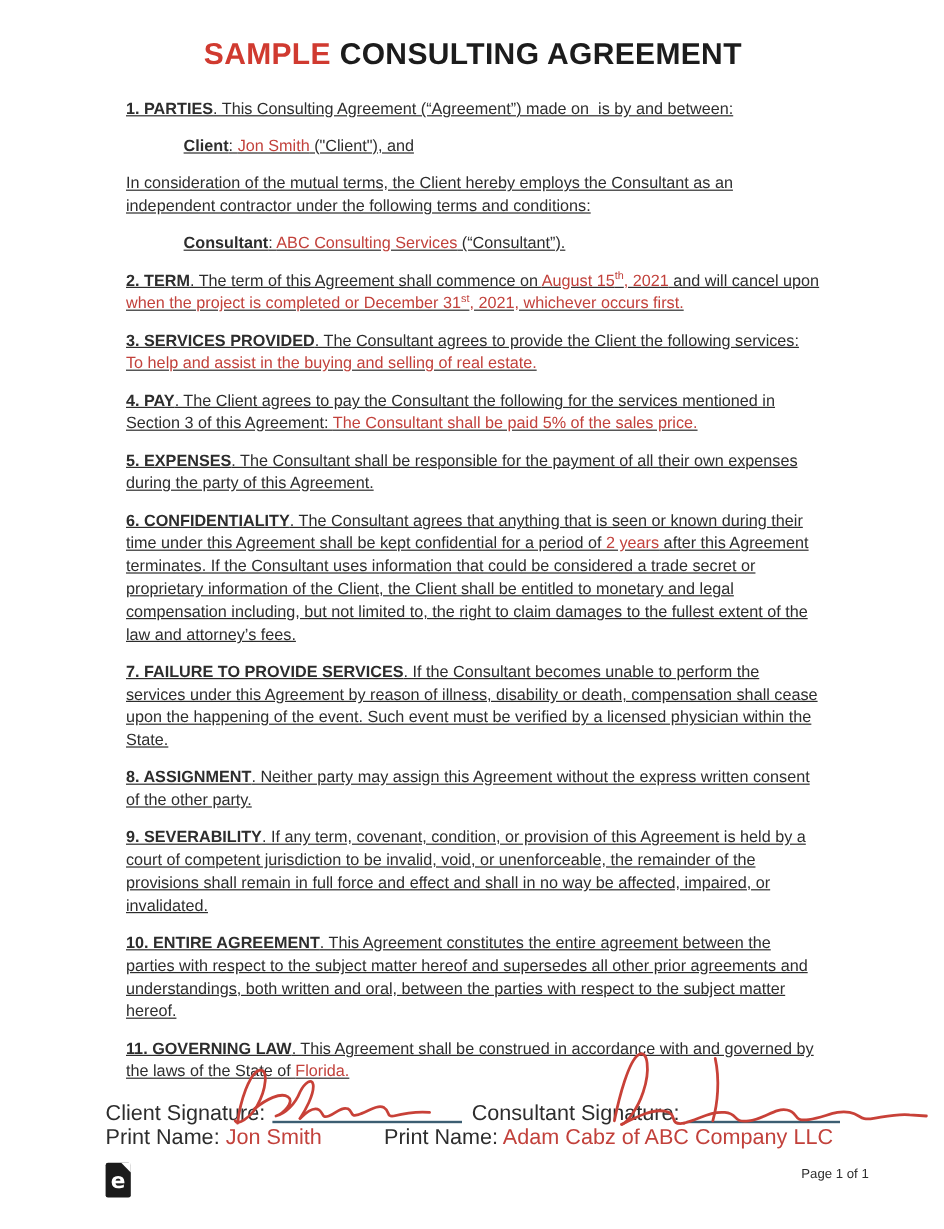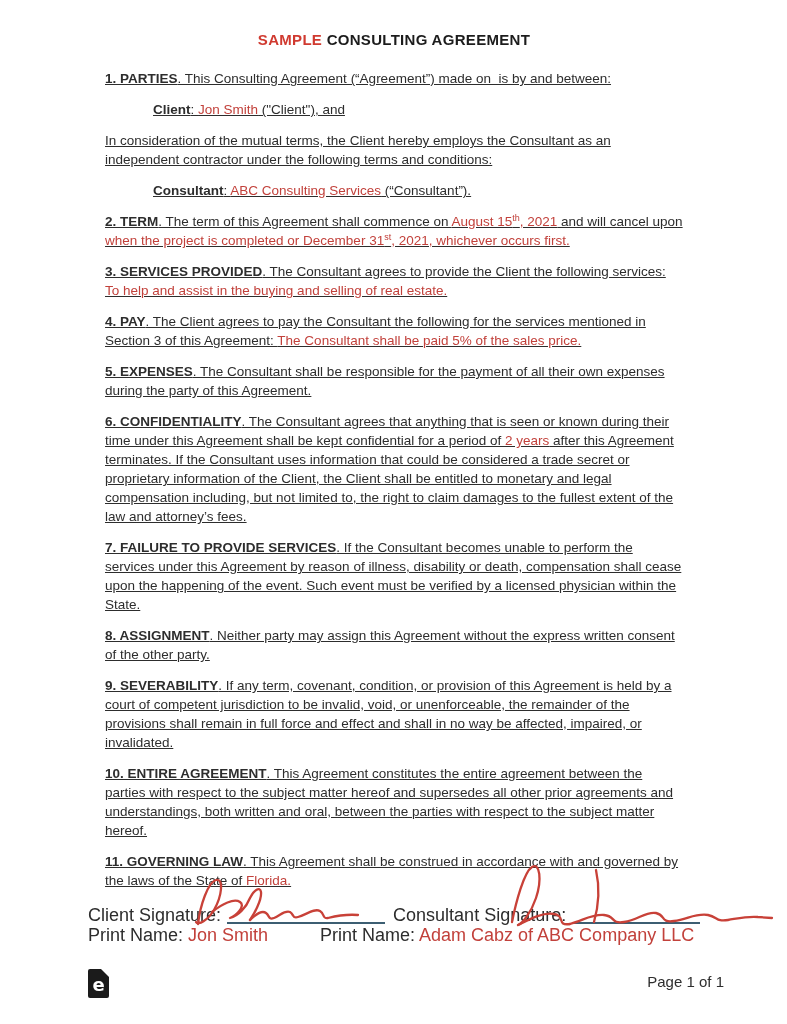--- a/index.html
+++ b/index.html
@@ -9,21 +9,21 @@
     background:#ffffff;
     font-family:"Liberation Sans", sans-serif;
     color:#2d2d2d;
     overflow:hidden;
   }
   .doc { position:absolute; left:88px; top:31px; width:612px; }
 
   .title {
     margin:0 0 21px;
     text-align:center;
-    font-size:15px;
+    font-size:25px;
     font-weight:bold;
     color:#1c1c1c;
     letter-spacing:.3px;
     white-space:nowrap;
   }
   .title .accent { color:var(--title-red, #d03a30); }
 
   p.para {
     margin:0 17px 12px;
     font-size:13.5px;
@@ -61,21 +61,21 @@
   }
   .logo .fold {
     position:absolute; top:0; right:0; width:0; height:0;
     border-top:8px solid #ffffff; border-left:8px solid transparent;
   }
   .logo .letter {
     color:#ffffff; font-weight:bold; font-size:18px;
     font-family:"DejaVu Sans", sans-serif;
     margin-top:2px;
   }
-  .pagenum { font-size:15px; color:#2e2e2e; margin-top:4px;padding-left:25px; }
+  .pagenum { font-size:11px; color:#2e2e2e; margin-top:4px;padding-left:25px; }
 </style>
 </head>
 <body>
 
 <div class="page">
   <div class="doc">
 
     <h1 class="title"><span class="accent">SAMPLE</span><span> CONSULTING AGREEMENT</span></h1>
 
     <p class="para"><span class="b">1. PARTIES</span><span>. This Consulting Agreement (“Agreement”) made on&nbsp; is by and between:</span></p>

